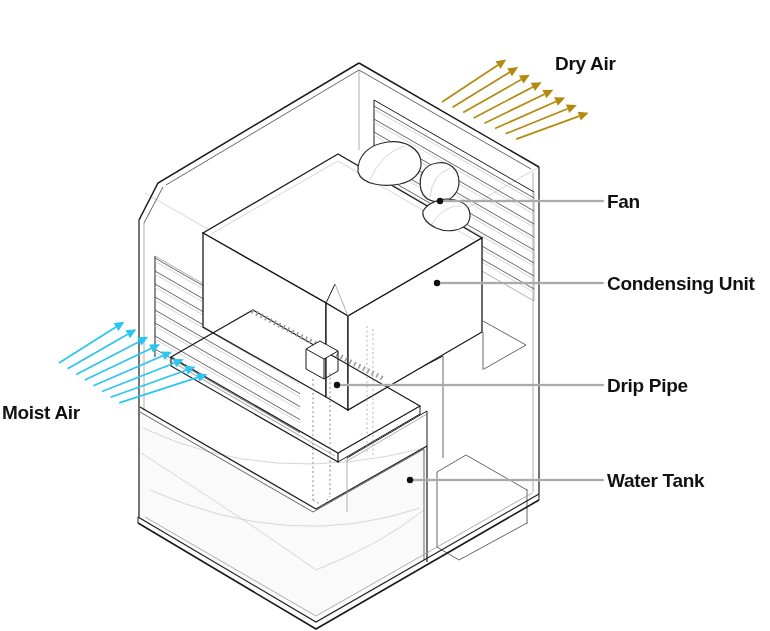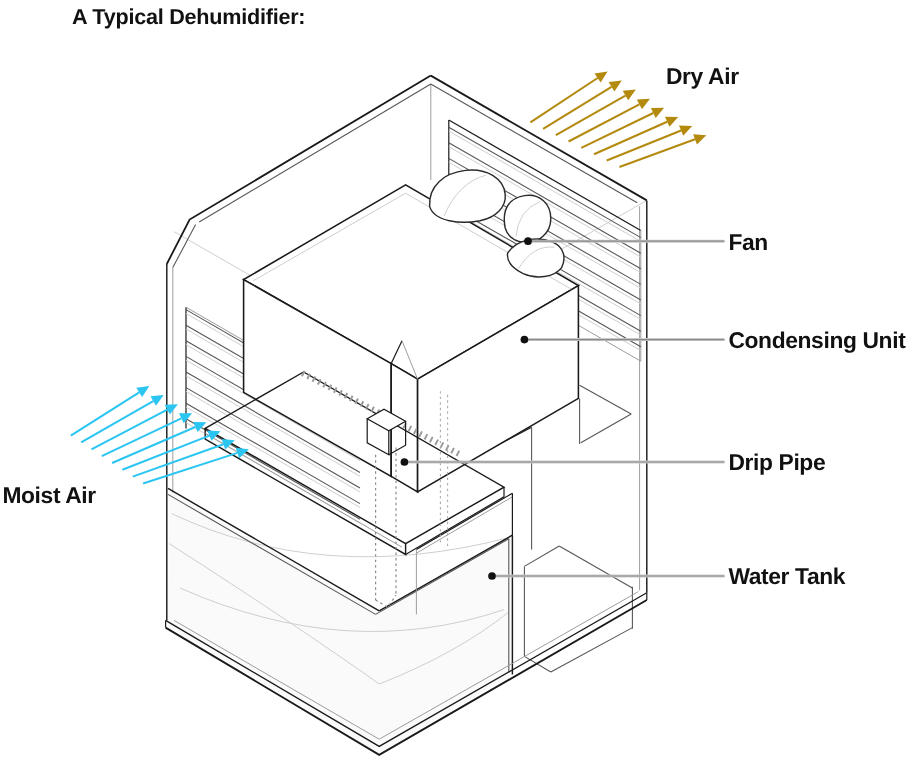--- a/index.html
+++ b/index.html
@@ -13,21 +13,20 @@
   .thin{stroke:#999;stroke-width:0.8;fill:none;}
   .faint{stroke:#cccccc;stroke-width:0.8;fill:none;}
   .mid{stroke:#555;stroke-width:0.9;fill:none;}
   .dark{stroke:#1a1a1a;fill:none;}
   .white{fill:#ffffff;}
 </style>
 </head>
 <body>
 
 <div class="stage">
-  <div class="title">A Typical Dehumidifier:</div>
 
   <svg width="770" height="631" viewBox="0 0 770 631">
 
     <g>
       <path class="faint" d="M145,193 L319,293"></path>
       <path class="faint" d="M539,167 L319,293"></path>
       <path class="thin" d="M359,70 L359,150"></path>
       <path class="thin" d="M144,223 L144,515"></path>
       <path class="thin" d="M533,172 L533,492"></path>
     </g>

